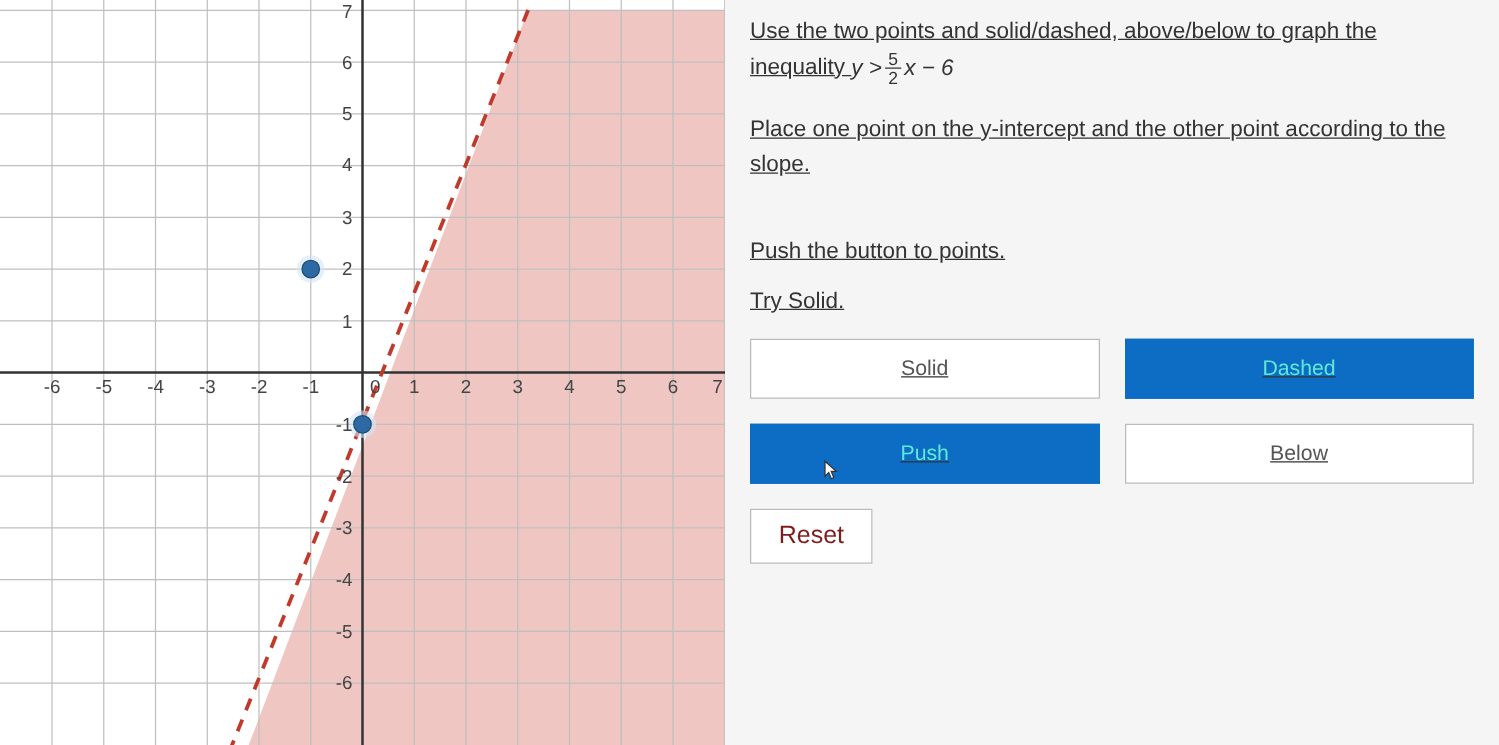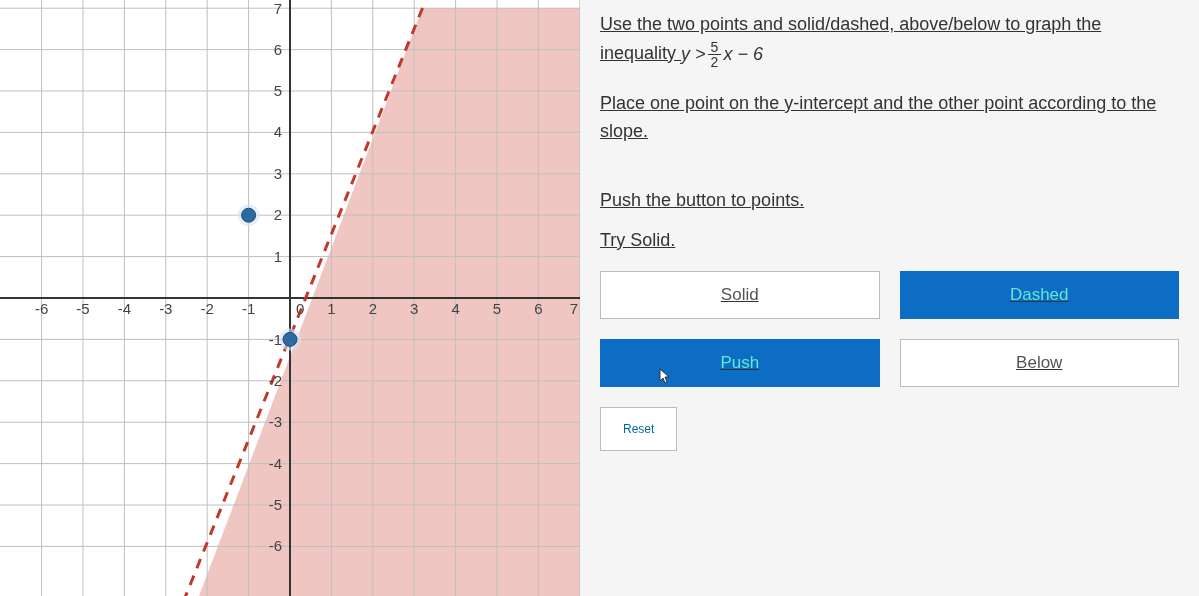--- a/index.html
+++ b/index.html
@@ -89,22 +89,22 @@
     .choice-btn.selected {
       background: #0d6dc5;
       color: #5eead4;
       border-color: #0d6dc5;
     }
     .reset-btn {
       height: 44px;
       padding: 0 22px;
       border: 1px solid #bbb;
       background: #fff;
-      color: #0369a1;
-      font-size: 12px;
+      color: #7f1d1d;
+      font-size: 20px;
       cursor: pointer;
     }
     .cursor-icon {
       position: absolute;
       bottom: -6px;
       left: 55px;
       font-size: 18px;
       color: #fff;
     }
     .tick-label {

